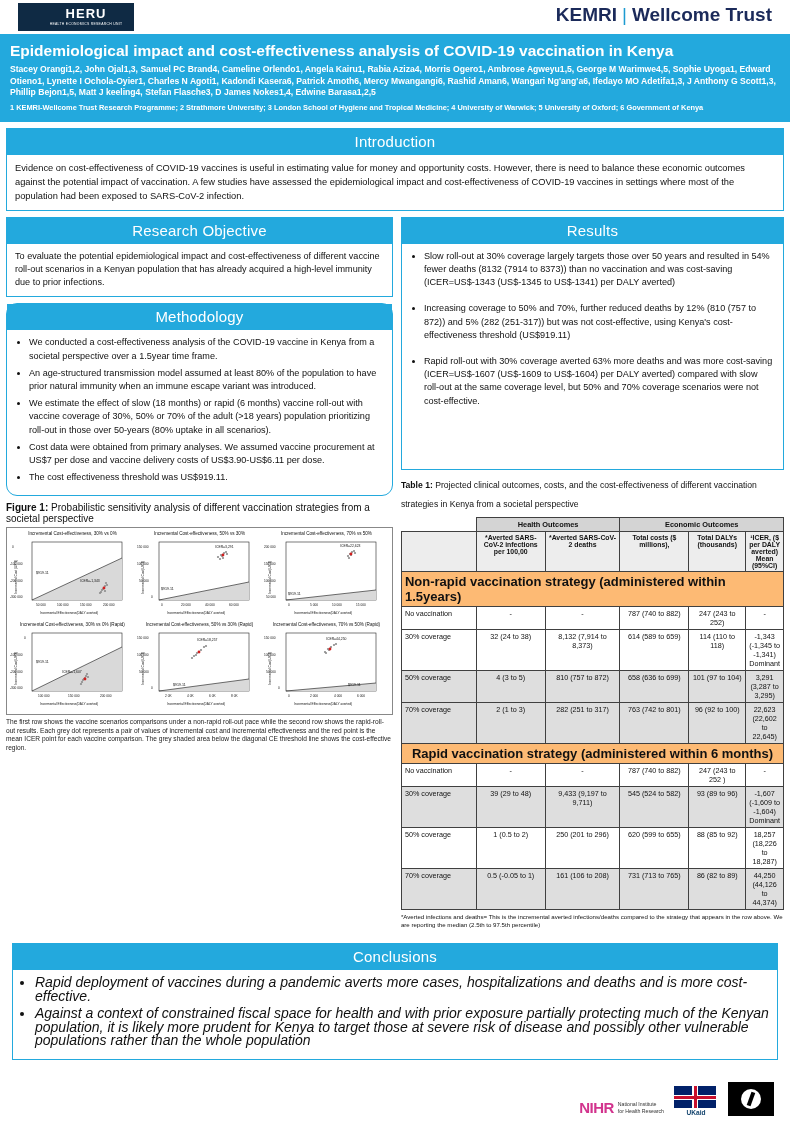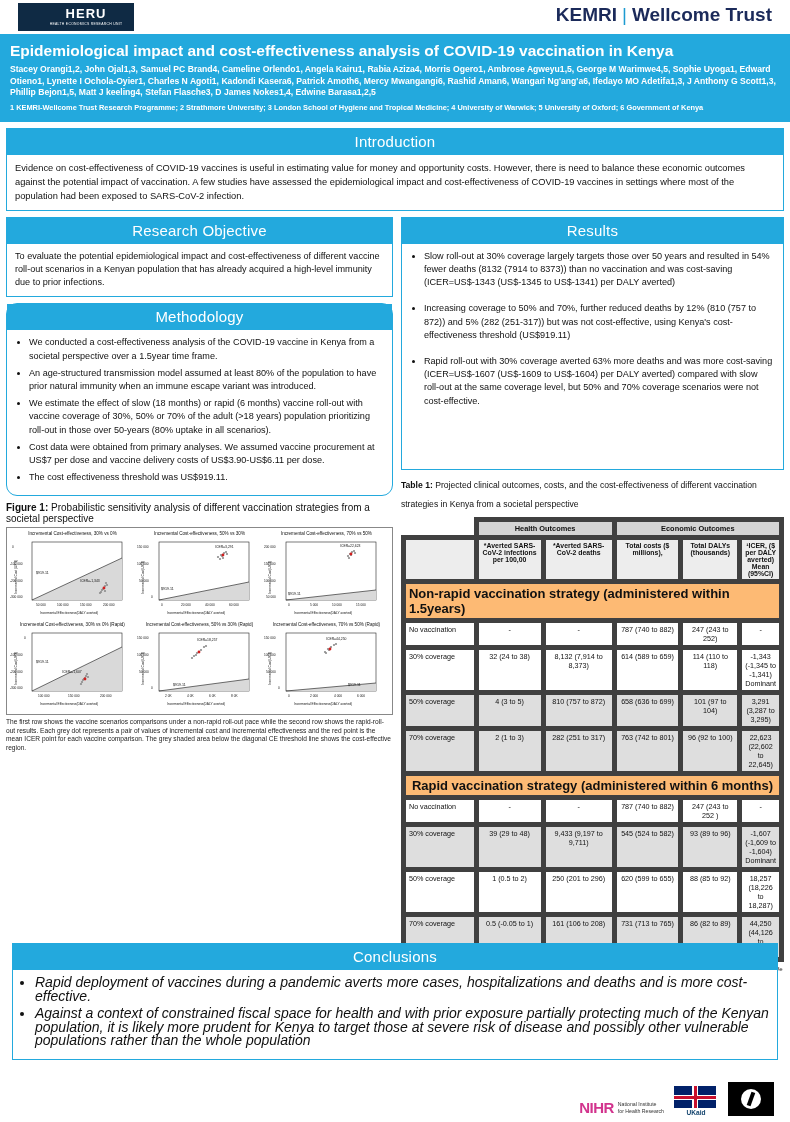--- a/index.html
+++ b/index.html
@@ -61,21 +61,21 @@
   .figcap{font-size:10px;line-height:11px;margin:6px 0 3px 0;}
   .figcap b{font-weight:bold;}
   .figbox{border:1px solid #888;background:#fff;padding:3px;}
   .figgrid{display:grid;grid-template-columns:1fr 1fr 1fr;gap:2px;}
   .mini{border:0;}
   .minititle{font-size:4.6px;text-align:center;margin-bottom:1px;line-height:6px;}
 
   
   .tcap{font-size:8.6px;line-height:19px;margin:6px 0 3px 0;}
   table.res{border-collapse:collapse;width:100%;font-size:7.2px;}
-  table.res th,table.res td{border:5px solid #404040;padding:2px 3px;vertical-align:top;}
+  table.res th,table.res td{border:1px solid #404040;padding:2px 3px;vertical-align:top;}
   table.res th{font-weight:bold;}
   .hdr-health{background:#d4d4d4;text-align:center;font-size:7.4px;}
   .hdr-econ{background:#d4d4d4;text-align:center;font-size:7.4px;}
   .subhdr{background:#ededed;font-size:6.9px;}
   .secrow{background:#fdba74;font-weight:bold;font-size:13px;}
   .rowlabel{font-weight:normal;background:#ffffff;}
   .shade{background:#dedede;}
   .ctr{text-align:center;}
   .tfoot{font-size:6.1px;line-height:8px;margin-top:3px;}
 

